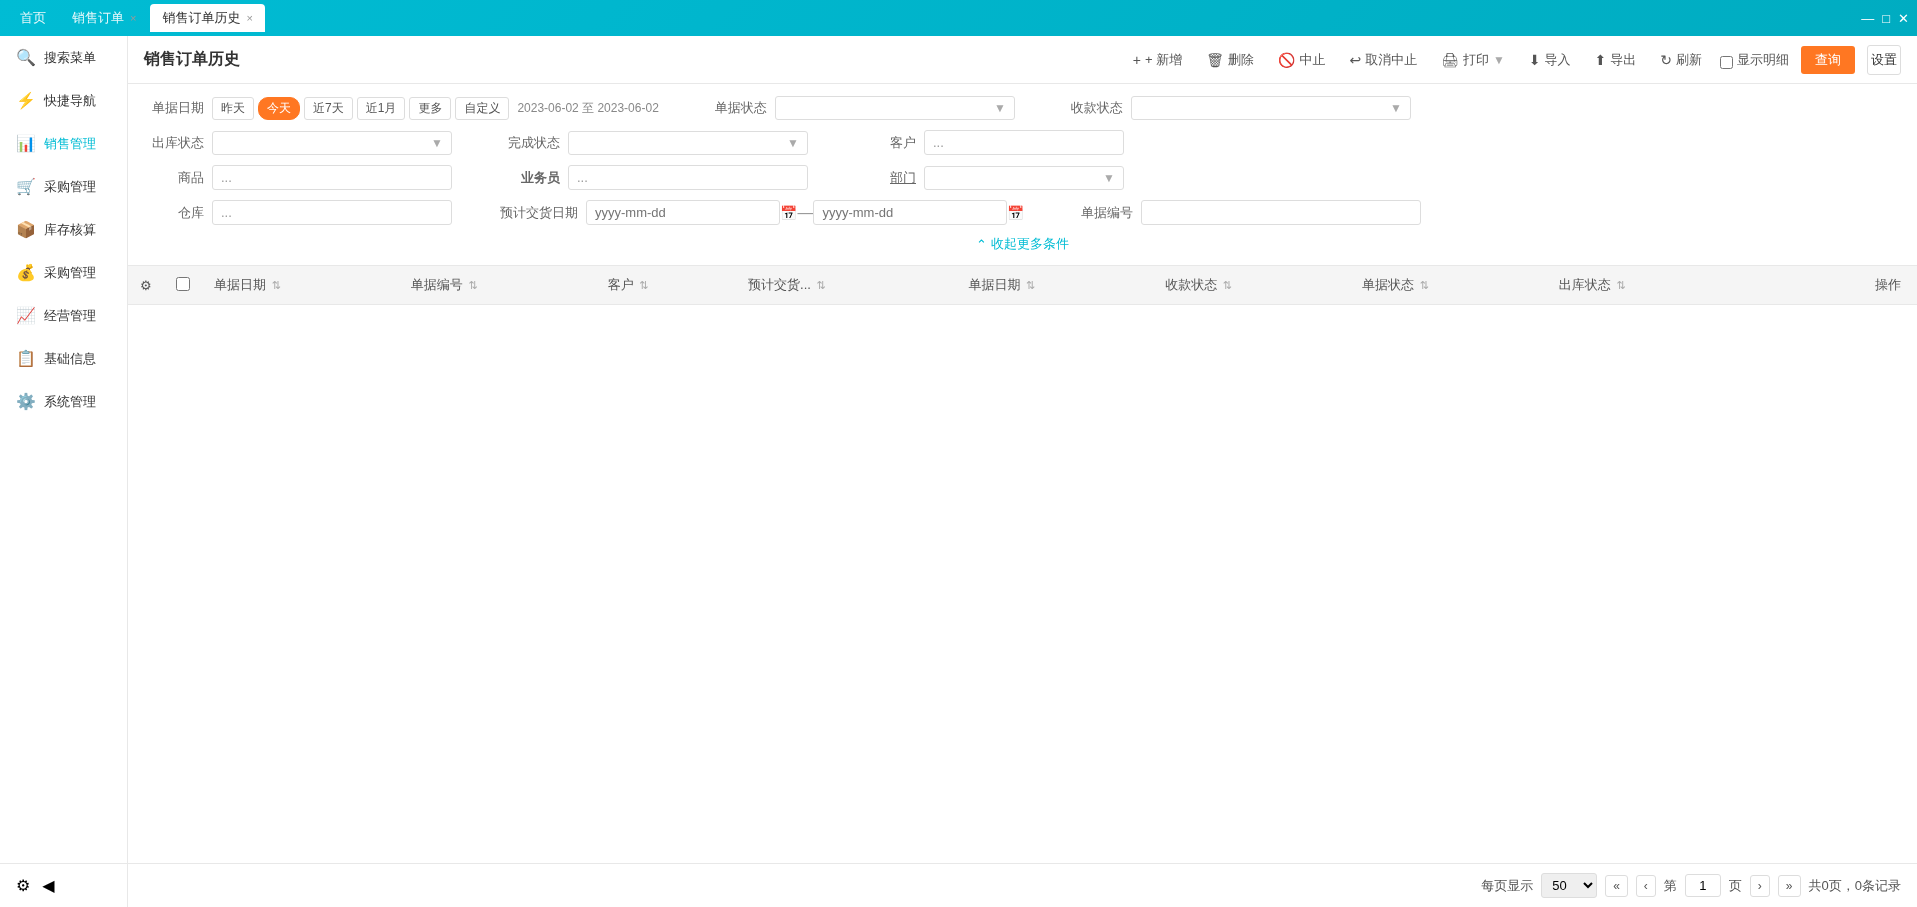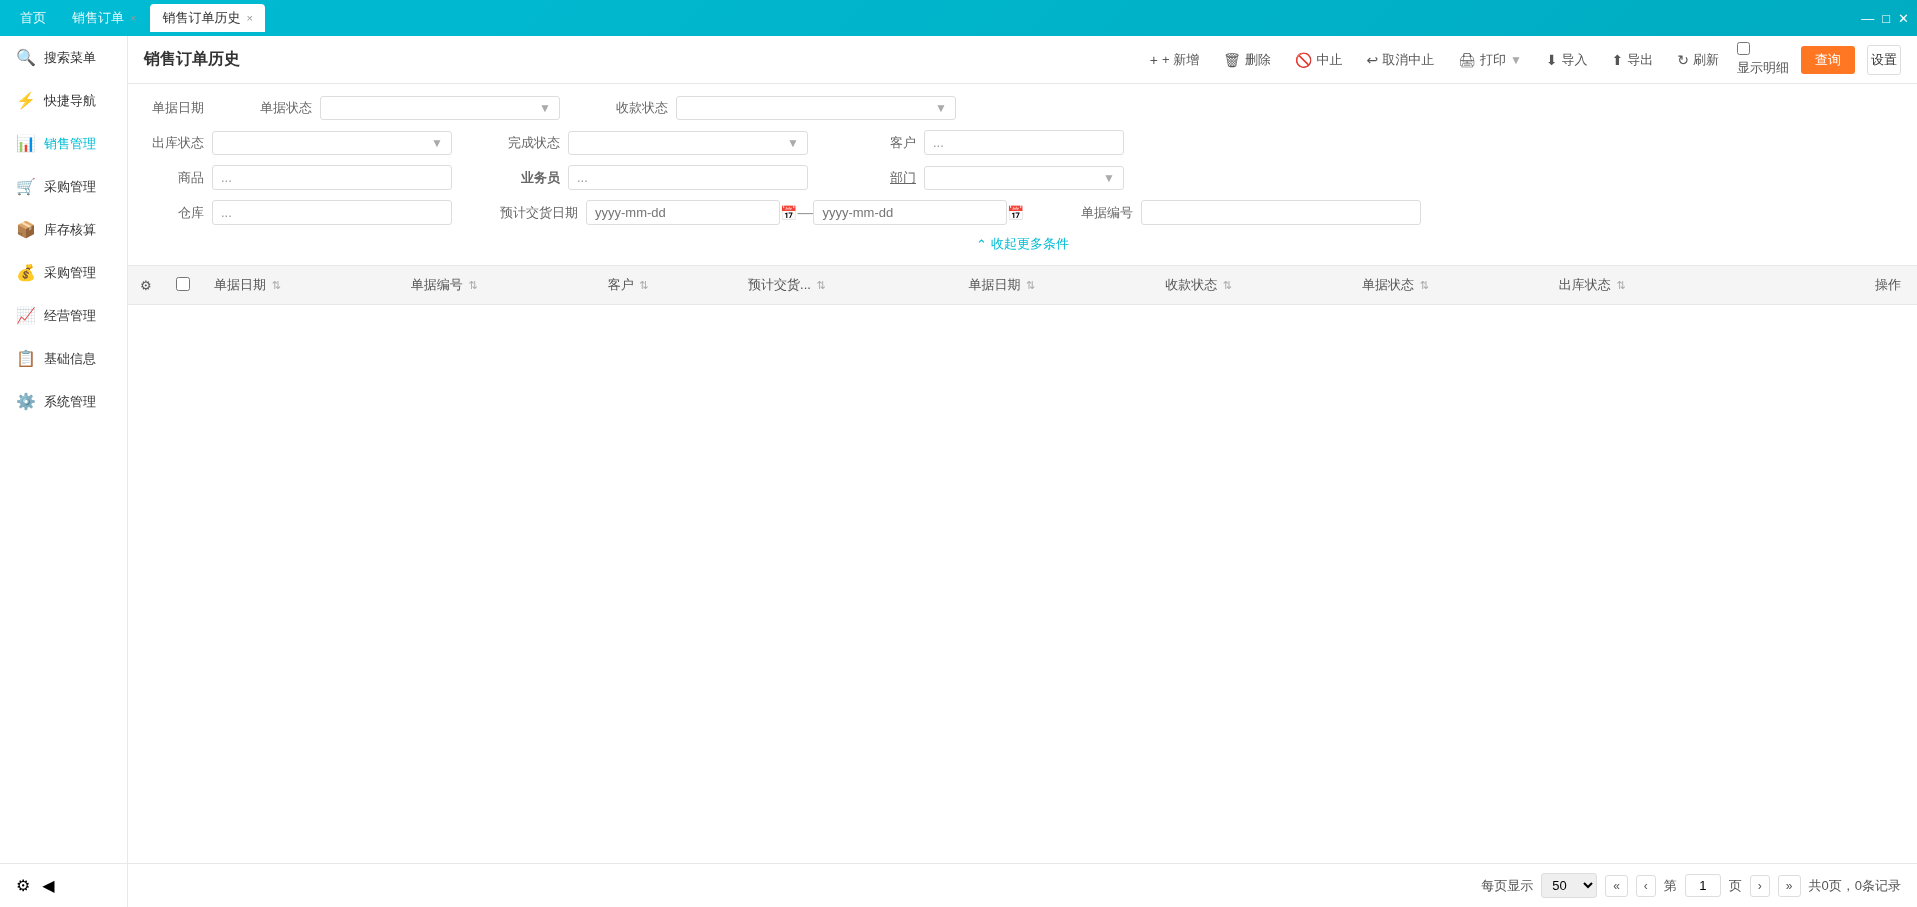--- a/index.html
+++ b/index.html
@@ -262,21 +262,21 @@
     .page-nav-btn:disabled { color: #ccc; cursor: default; }
     .page-num-input {
       width: 36px;
       border: 1px solid #ddd;
       border-radius: 3px;
       padding: 3px 6px;
       text-align: center;
       font-size: 13px;
     }
     .checkbox { width: 14px; height: 14px; cursor: pointer; }
-    .display-toggle { display: flex; align-items: flex-start; gap: 4px; font-size: 13px; color: #555; cursor: pointer; flex-direction: column; }
+    .display-toggle { display: flex; align-items: flex-end; gap: 4px; font-size: 13px; color: #555; cursor: pointer; }
     .display-toggle input { cursor: pointer; }
 
     .chevron-icon { color: #aaa; font-size: 12px; }
   </style>
 </head>
 <body>
 
 <div class="top-bar">
   <div class="top-bar-tabs">
     <div class="top-tab">
@@ -387,20 +387,29 @@
         </div>
         <button class="query-btn">查询</button>
         <button class="set-btn">设置</button>
       </div>
     </div>
 
     <div class="filter-area">
 
       <div class="filter-row">
         <span class="filter-label">单据日期</span>
+        <div class="filter-date-group">
+          <button class="date-btn">昨天</button>
+          <button class="date-btn active">今天</button>
+          <button class="date-btn">近7天</button>
+          <button class="date-btn">近1月</button>
+          <button class="date-btn">更多</button>
+          <button class="date-btn">自定义</button>
+          <span class="date-range">2023-06-02 至 2023-06-02</span>
+        </div>
 
         <span style="margin-left: 40px;" class="filter-label">单据状态</span>
         <div class="filter-select filter-select-wide">
           <span></span>
           <span class="chevron-icon">▼</span>
         </div>
 
         <span style="margin-left: 40px;" class="filter-label">收款状态</span>
         <div class="filter-select filter-select-wide" style="min-width:280px;">
           <span></span>

